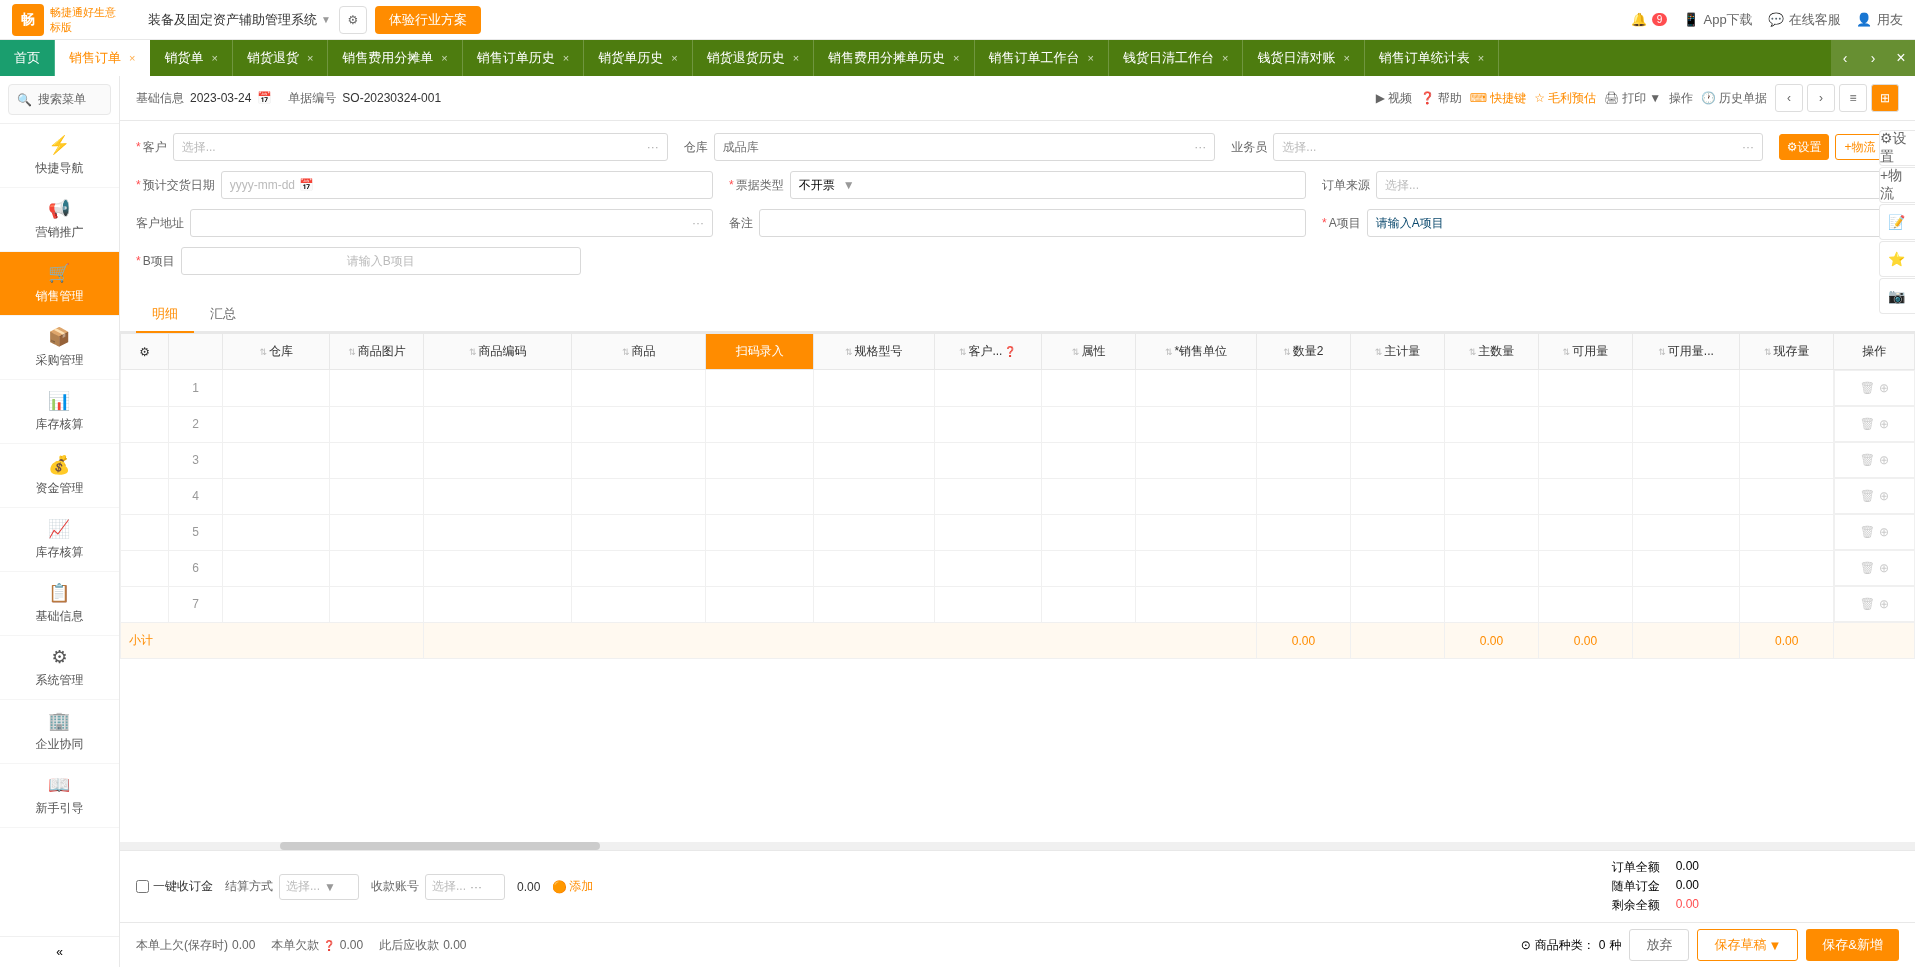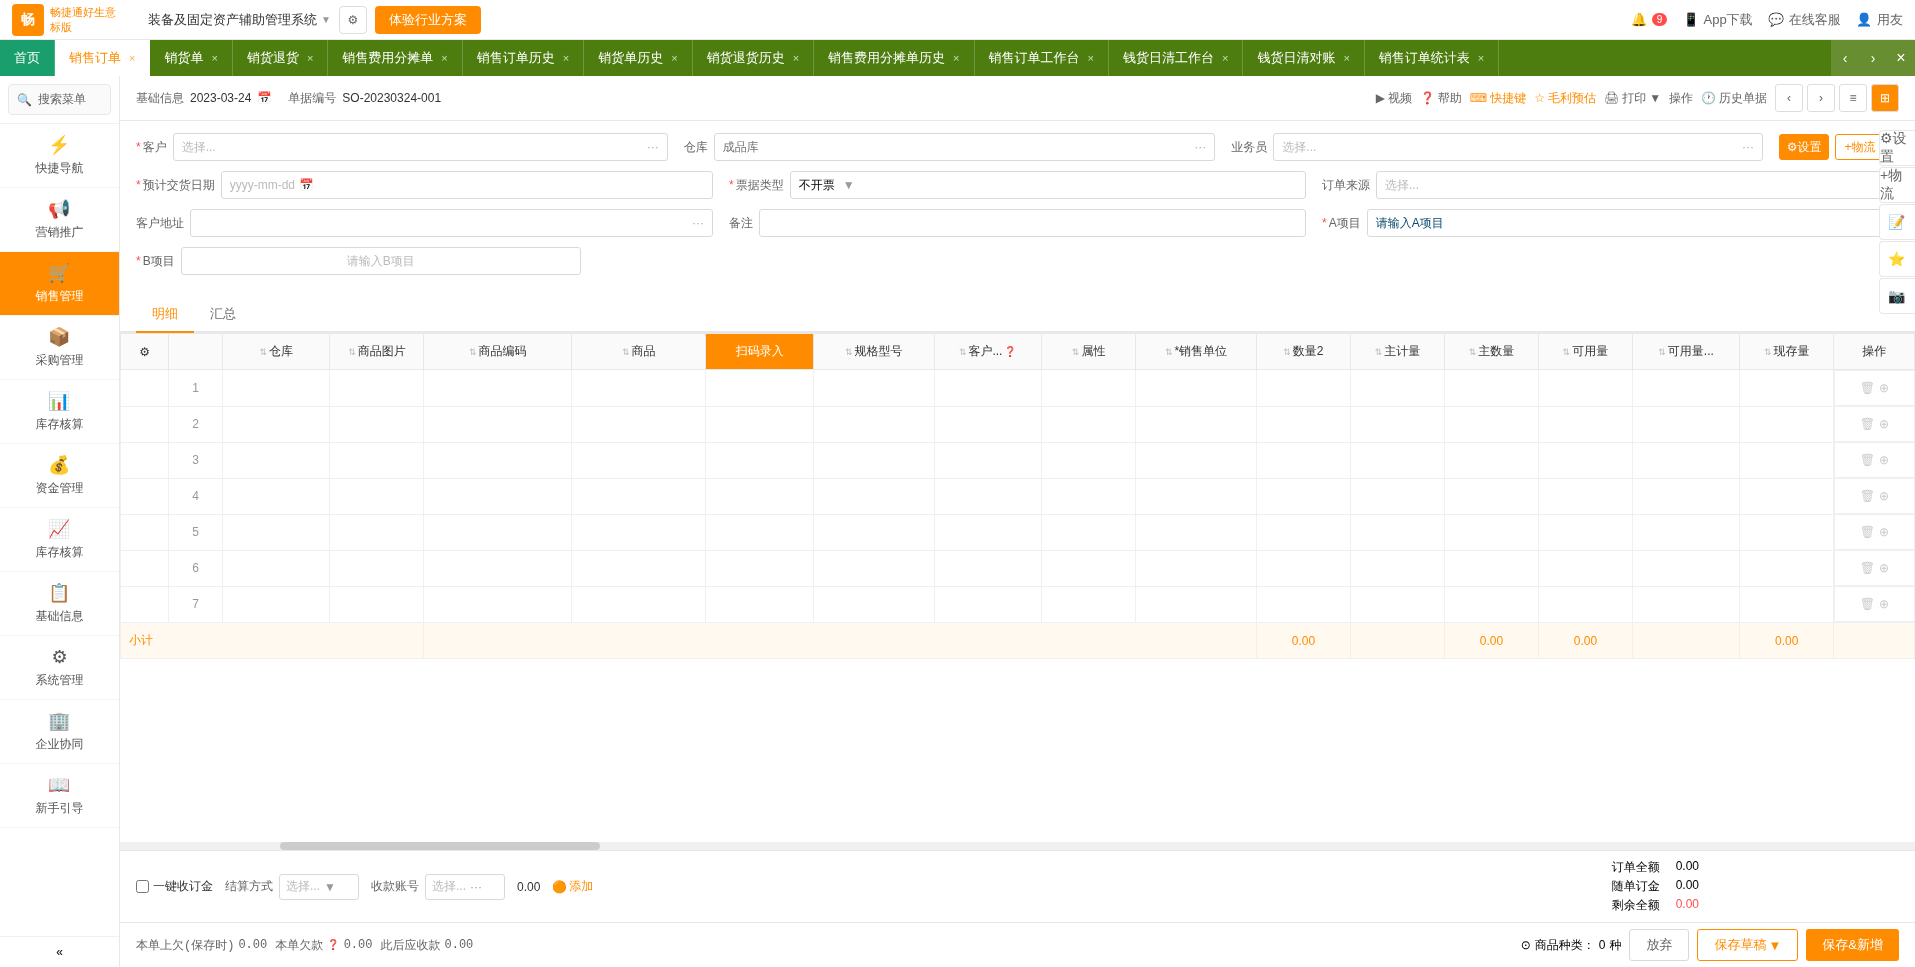--- a/index.html
+++ b/index.html
@@ -102,21 +102,21 @@
     .bottom-row { display: flex; align-items: center; gap: 12px; }
     .checkbox-label { display: flex; align-items: center; gap: 4px; font-size: 12px; color: #333; cursor: pointer; }
     .bottom-field { display: flex; align-items: center; gap: 6px; font-size: 12px; color: #666; }
     .bottom-input { height: 26px; border: 1px solid #d9d9d9; border-radius: 3px; padding: 0 6px; font-size: 12px; min-width: 80px; color: #999; display: flex; align-items: center; }
     .add-btn { color: #ff8c00; cursor: pointer; display: flex; align-items: center; gap: 2px; font-size: 12px; }
     .amount-field { display: flex; align-items: center; gap: 4px; font-size: 12px; }
     .amount-value { color: #333; }
 
     
     .footer { background: #fff; border-top: 1px solid #e8e8e8; padding: 6px 16px; display: flex; align-items: center; flex-shrink: 0; }
-    .footer-info { display: flex; gap: 8px; font-size: 12px; color: #666; font-family: Liberation Mono, monospace; }
+    .footer-info { display: flex; gap: 16px; font-size: 12px; color: #666; }
     .footer-info-item { display: flex; align-items: center; gap: 4px; }
     .btn-discard { height: 32px; padding: 0 16px; border: 1px solid #d9d9d9; border-radius: 3px; background: #fff; color: #666; cursor: pointer; font-size: 13px; }
     .btn-save-draft { height: 32px; padding: 0 16px; border: none; border-radius: 3px; background: #fff; color: #ff8c00; cursor: pointer; font-size: 13px; border: 1px solid #ff8c00; display: flex; align-items: center; gap: 2px; }
     .btn-save-new { height: 32px; padding: 0 16px; border: none; border-radius: 3px; background: #ff8c00; color: #fff; cursor: pointer; font-size: 13px; display: flex; align-items: center; gap: 2px; }
 
     .scrollbar-area { height: 8px; background: #f0f0f0; }
     .scrollbar-thumb { height: 8px; width: 320px; background: #ccc; border-radius: 4px; margin-left: 160px; }
     .content-wrapper { flex: 1; overflow: hidden; display: flex; flex-direction: column; position: relative; }
 
     .right-panel { position: fixed; right: 0; top: 130px; display: flex; flex-direction: column; gap: 1px; z-index: 10; }

